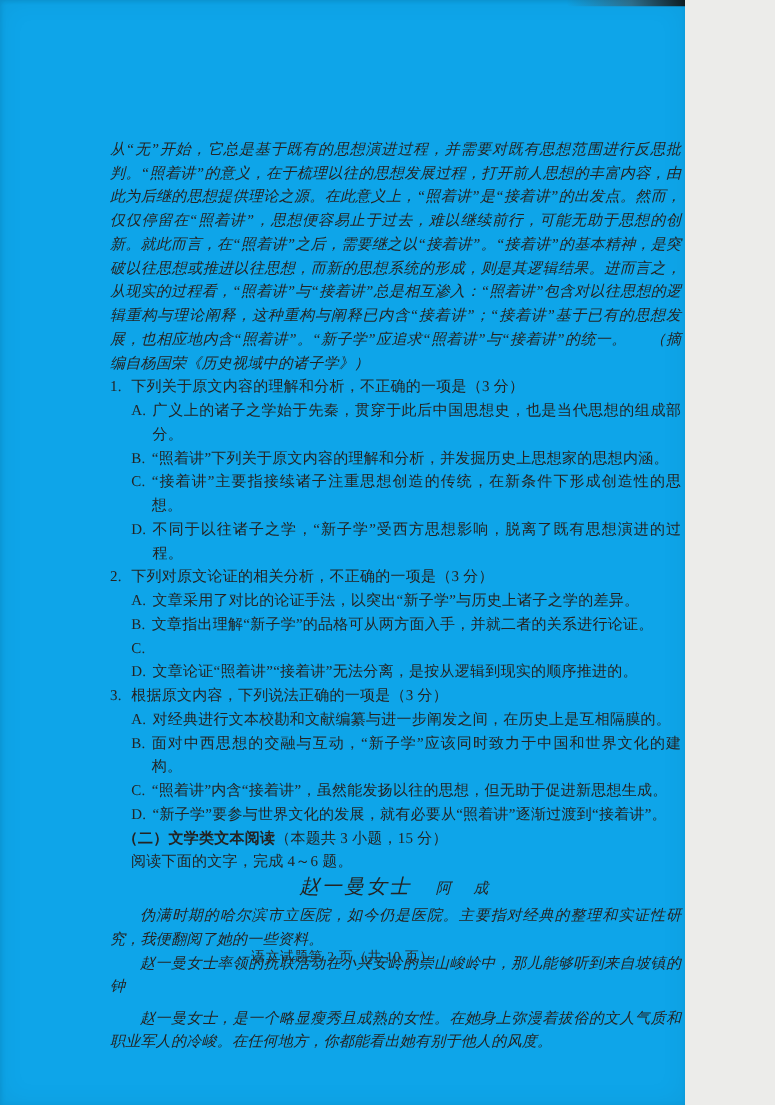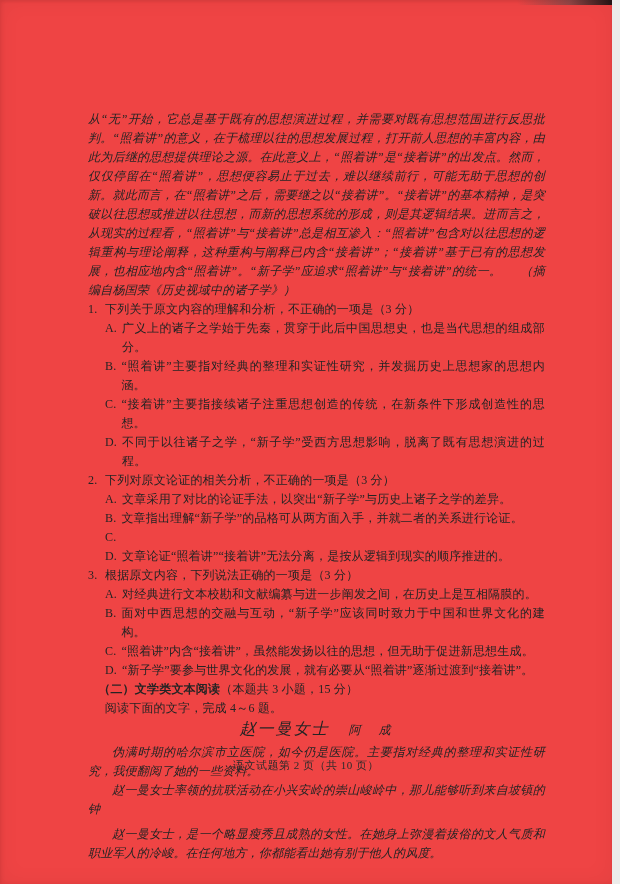--- a/index.html
+++ b/index.html
@@ -3,22 +3,22 @@
 <meta charset="utf-8">
 <style>
   * { margin: 0; padding: 0; box-sizing: border-box; }
   html, body {
     width: 620px; height: 884px;
     background: #ececea;
     font-family: "Liberation Serif", serif;
   }
   .scan-page {
     position: relative;
-    width: 612px; height: 884px;
-    background: #ef4444;
+    width: 548px; height: 884px;
+    background: #0ea5e9;
     color: #242424;
     overflow: hidden;
     box-shadow:
       inset 0 0 22px rgba(0,0,0,0.055),
       inset 2px 0 4px rgba(0,0,0,0.05),
       inset 0 2px 3px rgba(0,0,0,0.05);
   }
   
   .streak-top-right {
     position: absolute; top: 0; right: 0;
@@ -77,21 +77,21 @@
       <div class="q-stem">
         <span class="q-num">1.</span>
         <span>下列关于原文内容的理解和分析，不正确的一项是（3 分）</span>
       </div>
       <div class="option">
         <span class="opt-label">A.</span>
         <span>广义上的诸子之学始于先秦，贯穿于此后中国思想史，也是当代思想的组成部分。</span>
       </div>
       <div class="option">
         <span class="opt-label">B.</span>
-        <span>“照着讲”主要指对经典的整理和实证性研究，并发掘历史上思想家的思想内涵。</span>
+        <span>“照着讲”下列关于原文内容的理解和分析，并发掘历史上思想家的思想内涵。</span>
       </div>
       <div class="option">
         <span class="opt-label">C.</span>
         <span>“接着讲”主要指接续诸子注重思想创造的传统，在新条件下形成创造性的思想。</span>
       </div>
       <div class="option">
         <span class="opt-label">D.</span>
         <span>不同于以往诸子之学，“新子学”受西方思想影响，脱离了既有思想演进的过程。</span>
       </div>
     </div>

